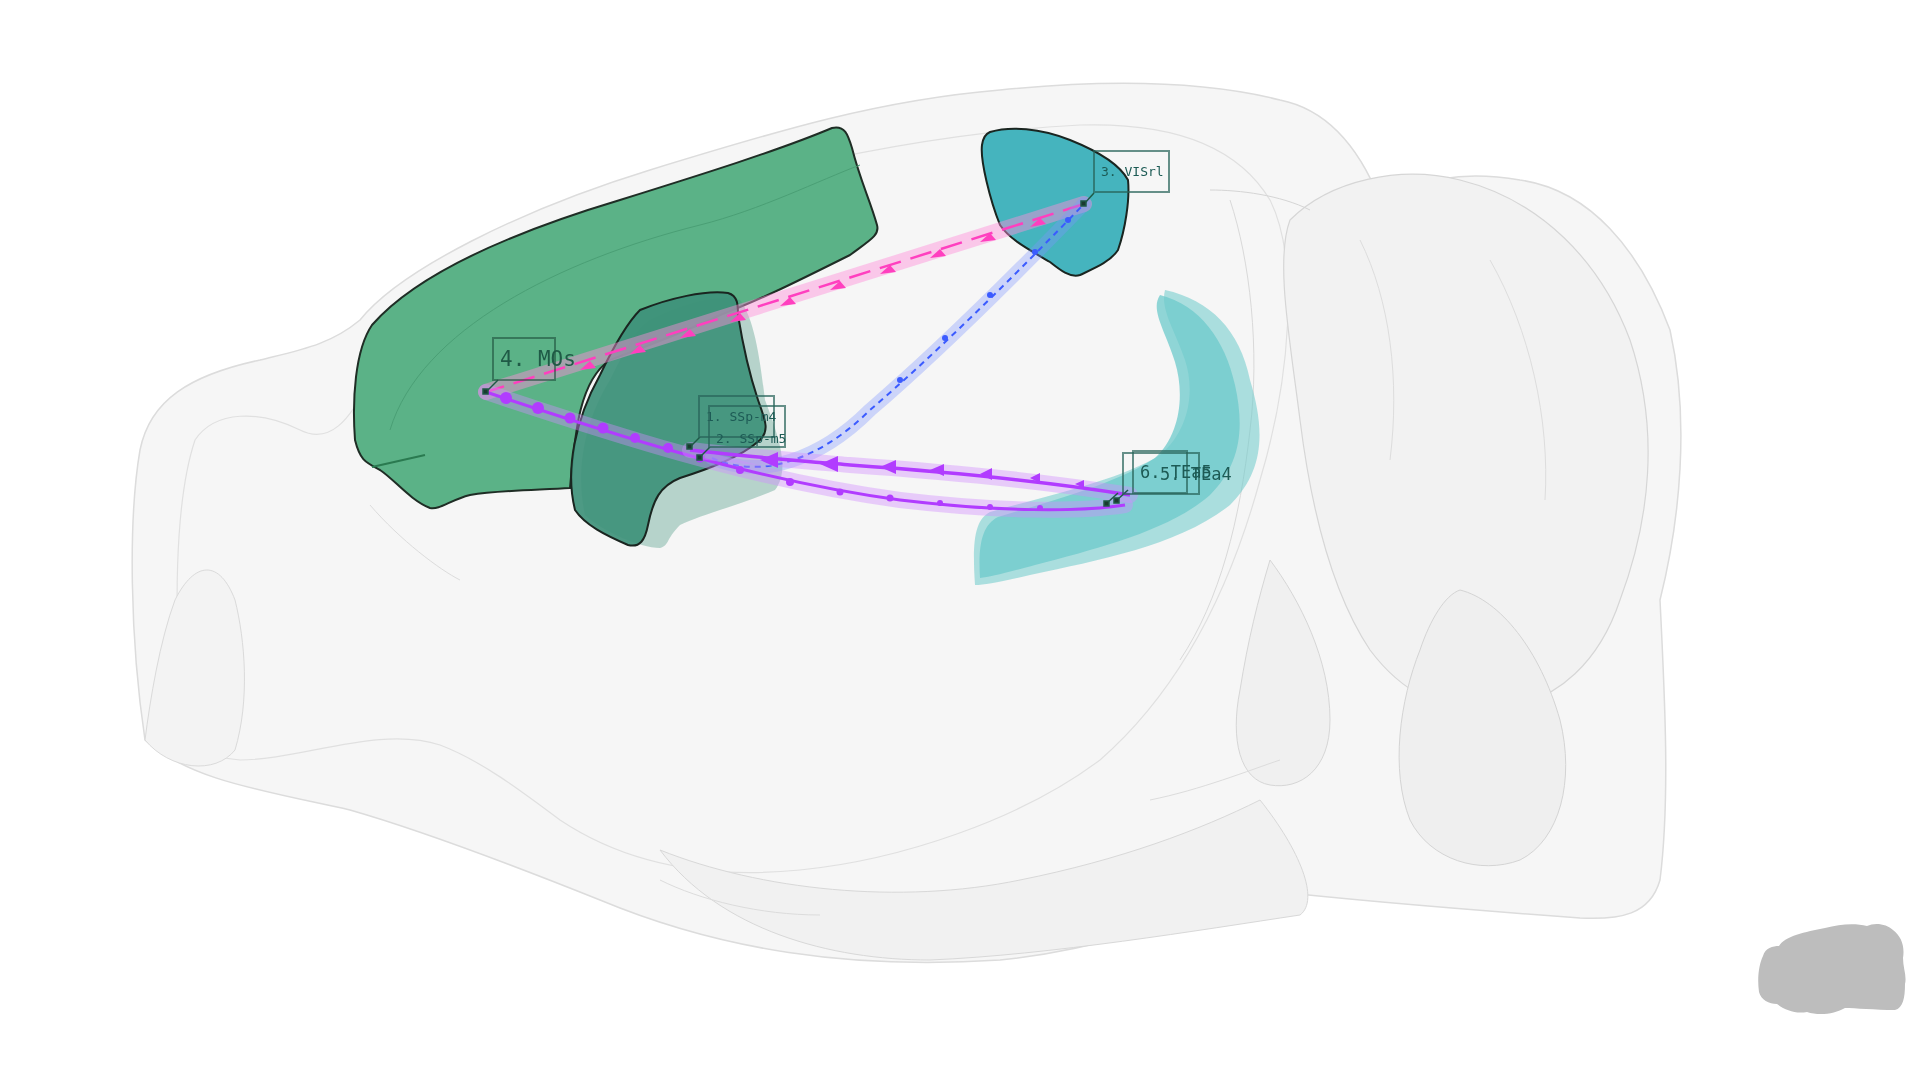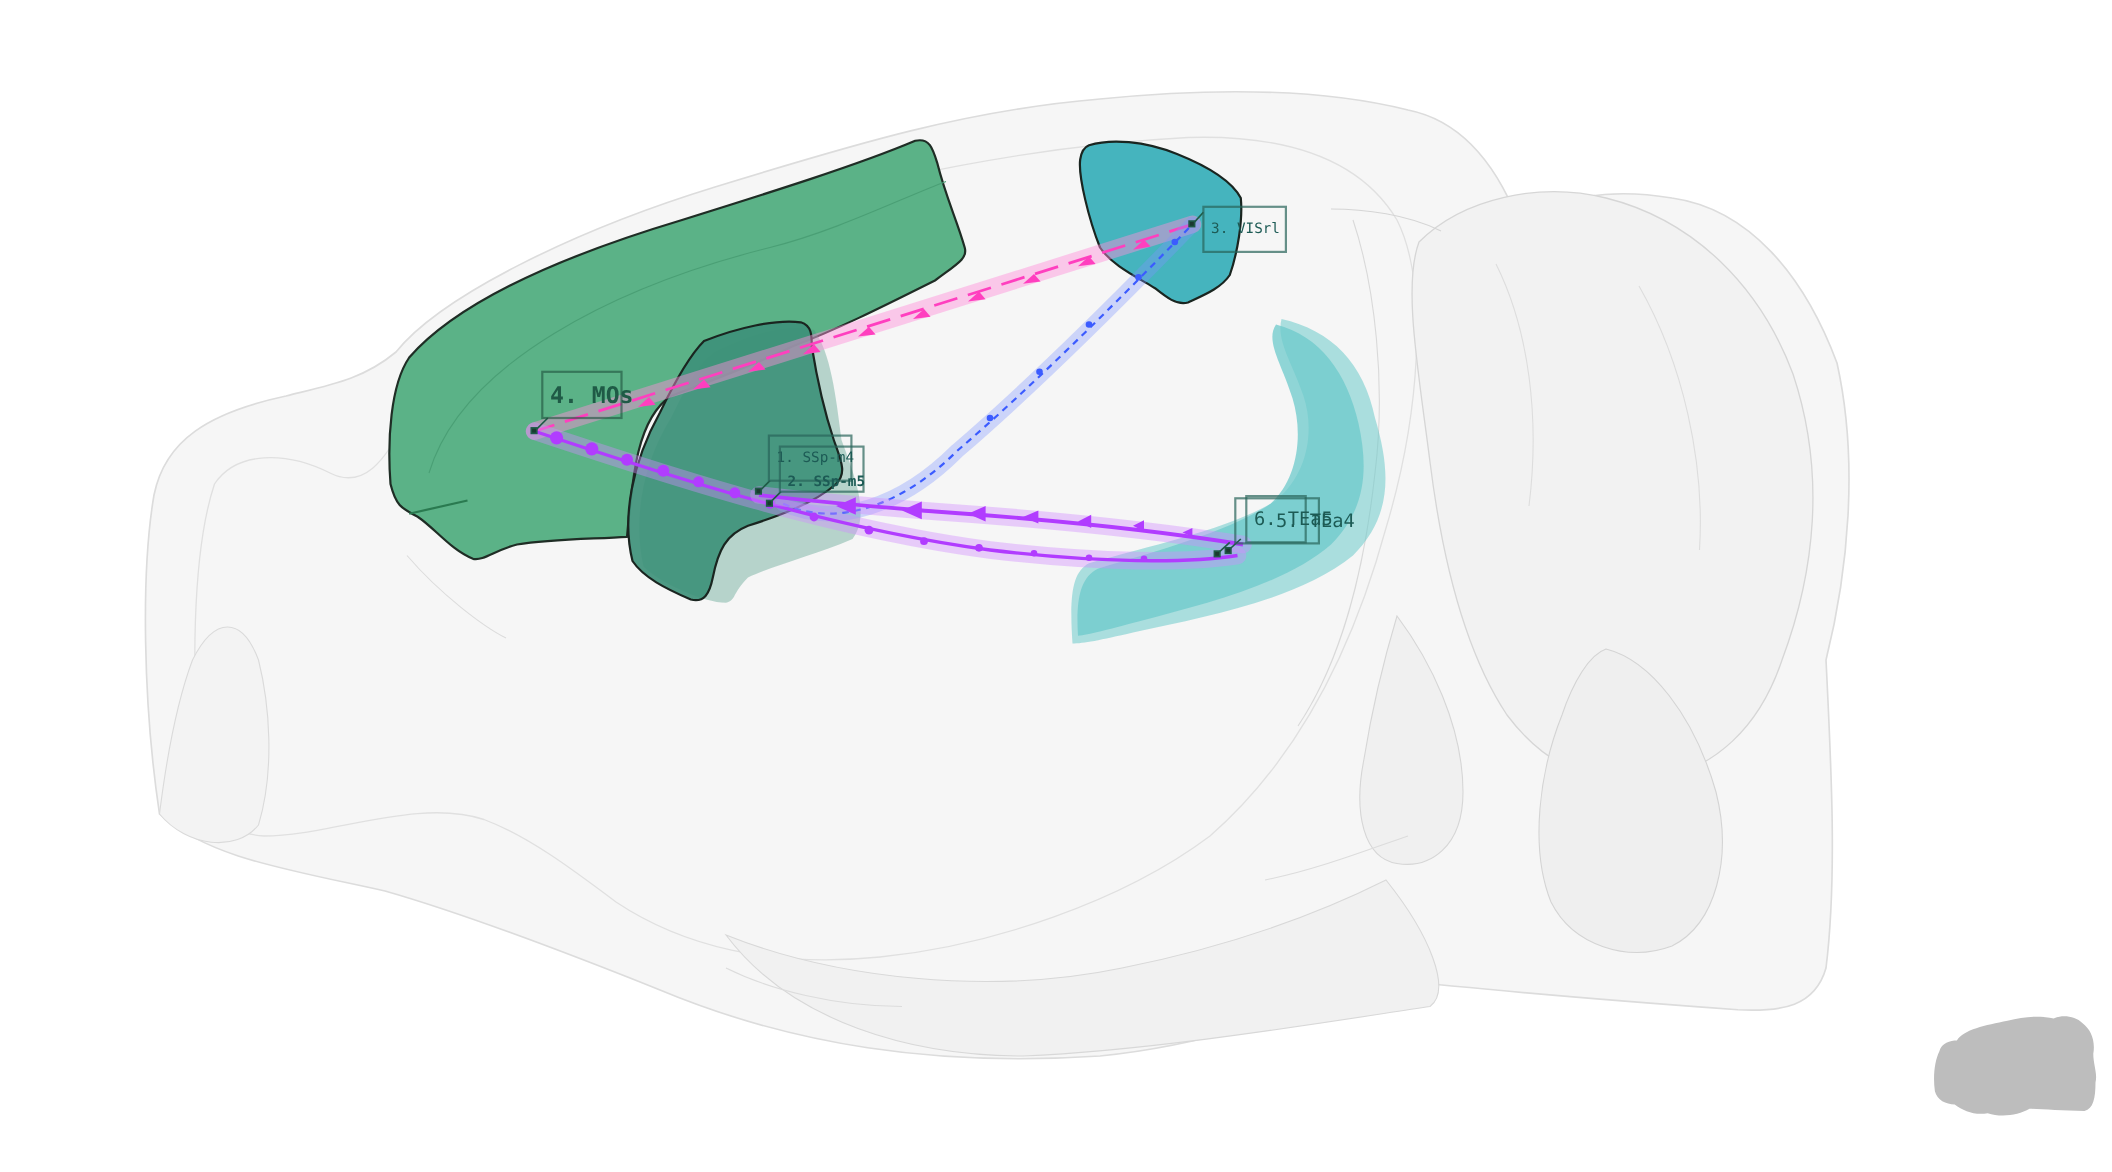--- a/index.html
+++ b/index.html
@@ -175,24 +175,24 @@
       <rect x="697" y="455" width="5" height="5"></rect>
     <line x1="1084" y1="204" x2="1094" y2="193"></line>
       <rect x="1081" y="201" width="5" height="5"></rect>
     <line x1="1107" y1="503" x2="1118" y2="493"></line>
       <rect x="1104" y="501" width="5" height="5"></rect>
     <line x1="1117" y1="500" x2="1128" y2="490"></line>
       <rect x="1114" y="498" width="5" height="5"></rect>
   </g>
 </svg>
 
-<div class="label-box big" style="left:492px; top:337px; width:74px; height:44px;font-weight:bold;">4. MOs</div>
+<div class="label-box big" style="left:492px; top:337px; width:64px; height:44px;">4. MOs</div>
 <div class="label-box small" style="left:698px; top:395px; width:77px; height:43px;text-align:right;">1. SSp-m4</div>
-<div class="label-box small" style="left:708px; top:405px; width:78px; height:43px; padding-top:24px;font-weight:bold;">2. SSp-m5</div>
-<div class="label-box small" style="left:1093px; top:150px; width:77px; height:43px;margin-top:37px;">3. VISrl</div>
+<div class="label-box small" style="left:708px; top:405px; width:78px; height:43px; padding-top:24px;">2. SSp-m5</div>
+<div class="label-box small" style="left:1093px; top:150px; width:77px; height:43px;">3. VISrl</div>
 <div class="label-box mid" style="left:1122px; top:452px; width:78px; height:43px;padding-left:36px;">5. TEa4</div>
 <div class="label-box mid" style="left:1132px; top:450px; width:56px; height:44px;">6. TEa5</div>
 
 <svg id="minimap" viewBox="0 0 160 98" xmlns="http://www.w3.org/2000/svg">
   <path d="M8,38 C10,30 18,28 24,28 C30,18 50,14 70,10 C85,6 100,5 112,8 C120,4 132,6 138,12 C146,18 150,28 148,40
            C148,50 152,58 150,66 C150,80 148,90 140,92 C120,92 100,90 90,90 C80,96 64,98 52,94 C40,96 30,92 22,86
            C14,86 6,82 4,74 C2,60 4,46 8,38 Z" fill="#bdbdbd"></path>
 </svg>
 
 </body></html>

